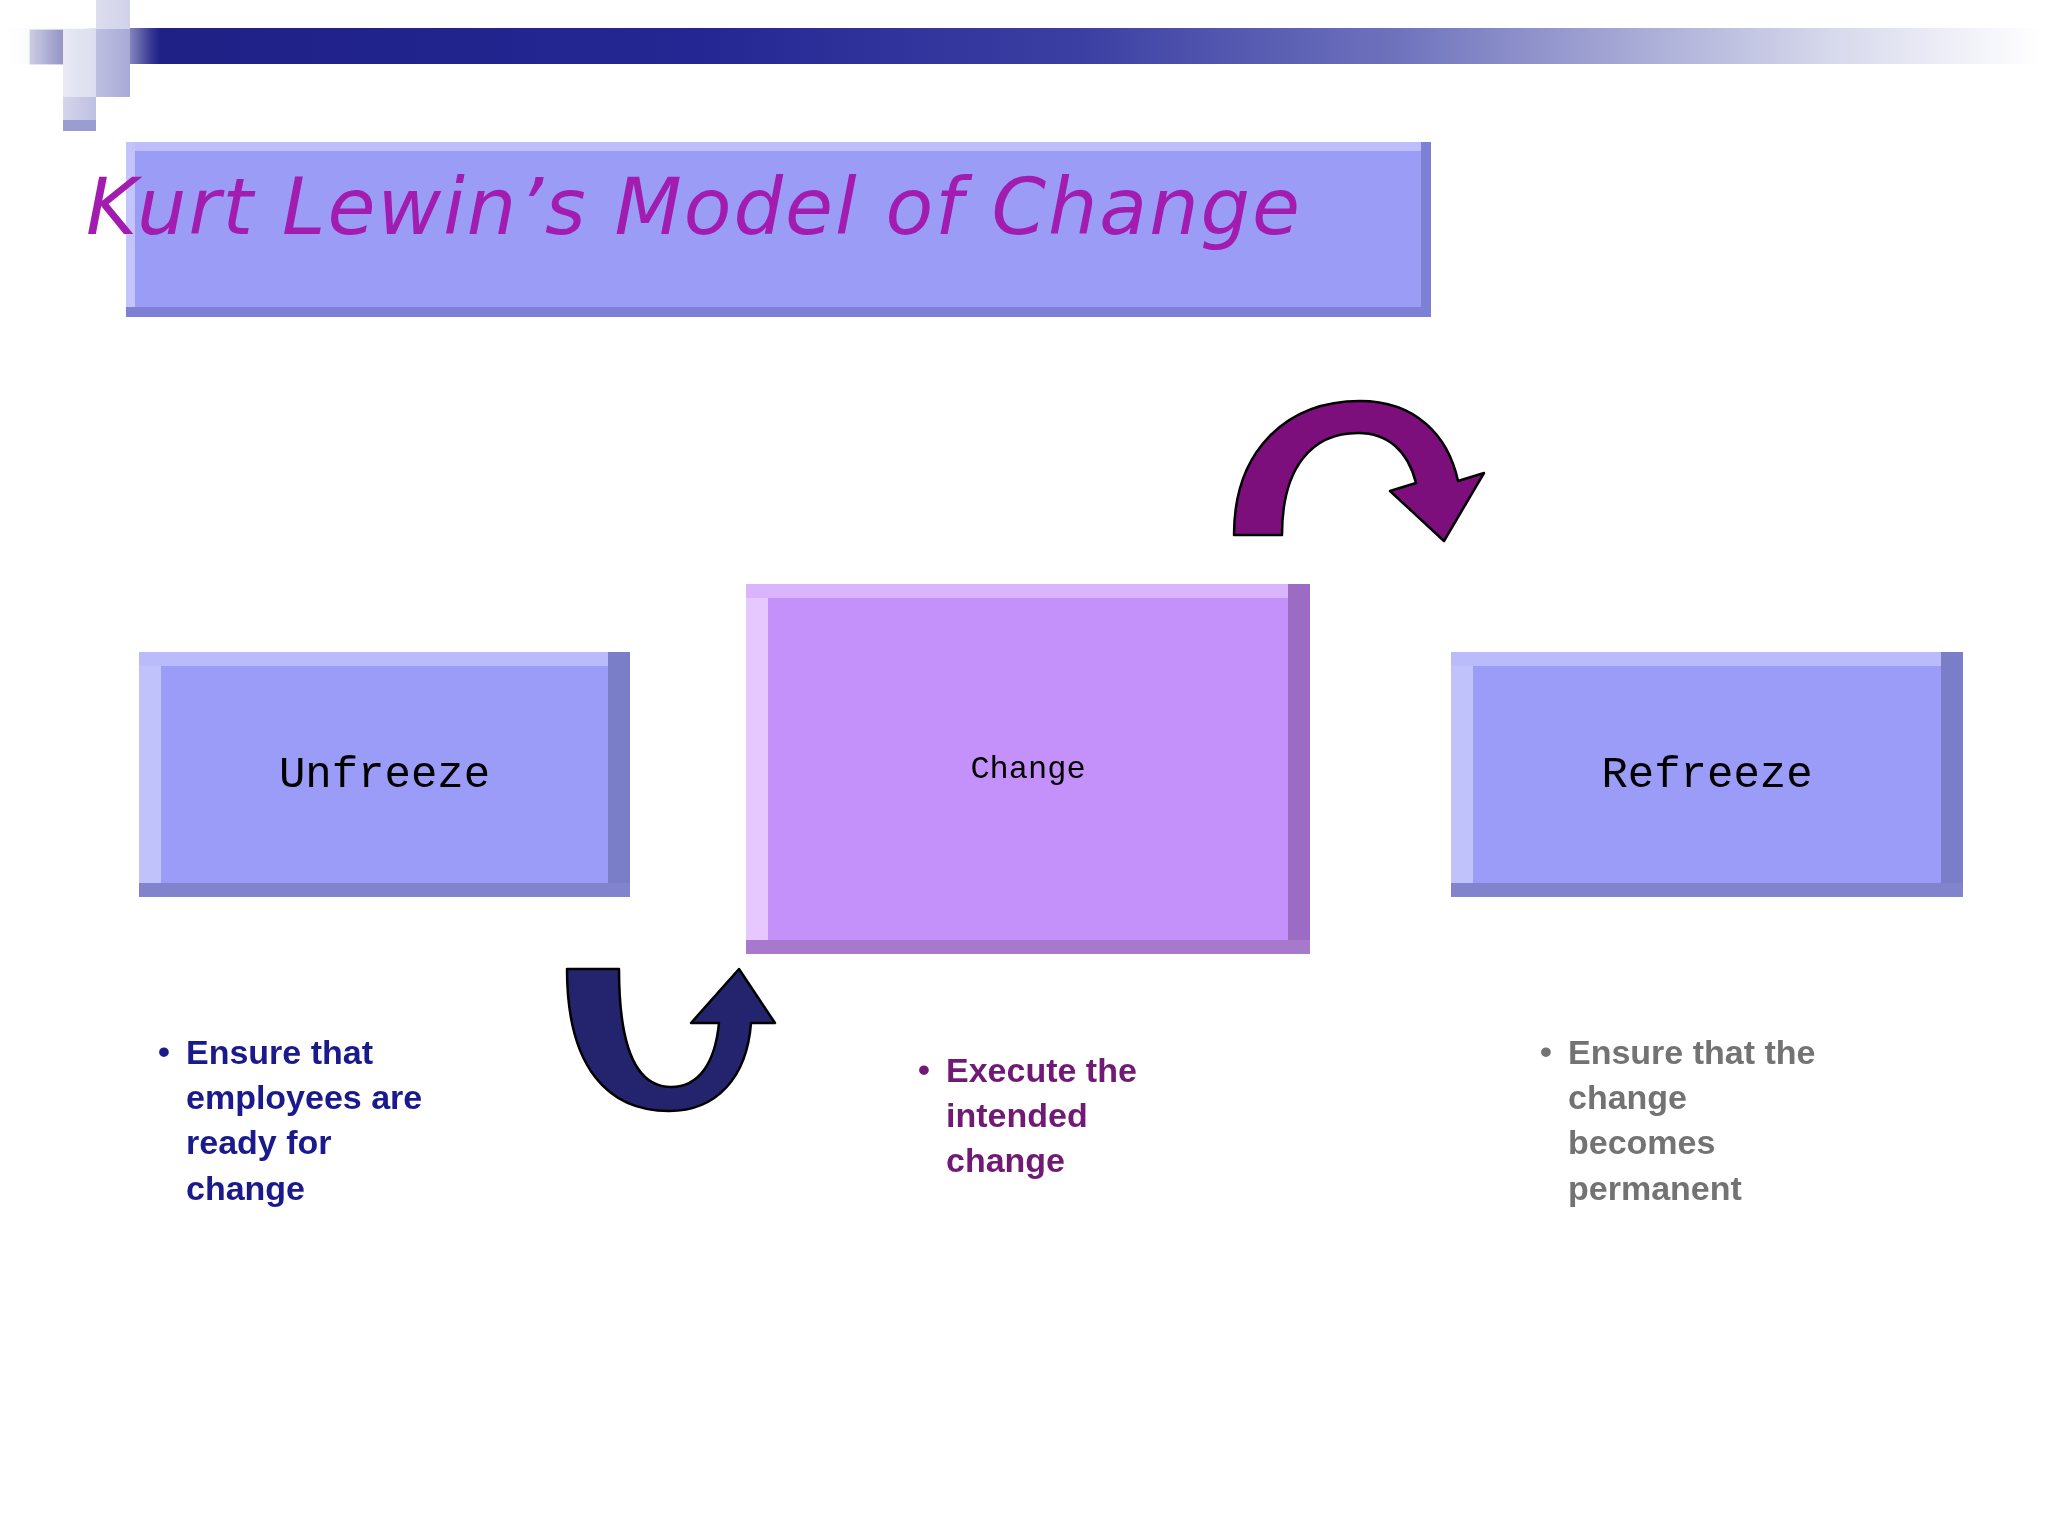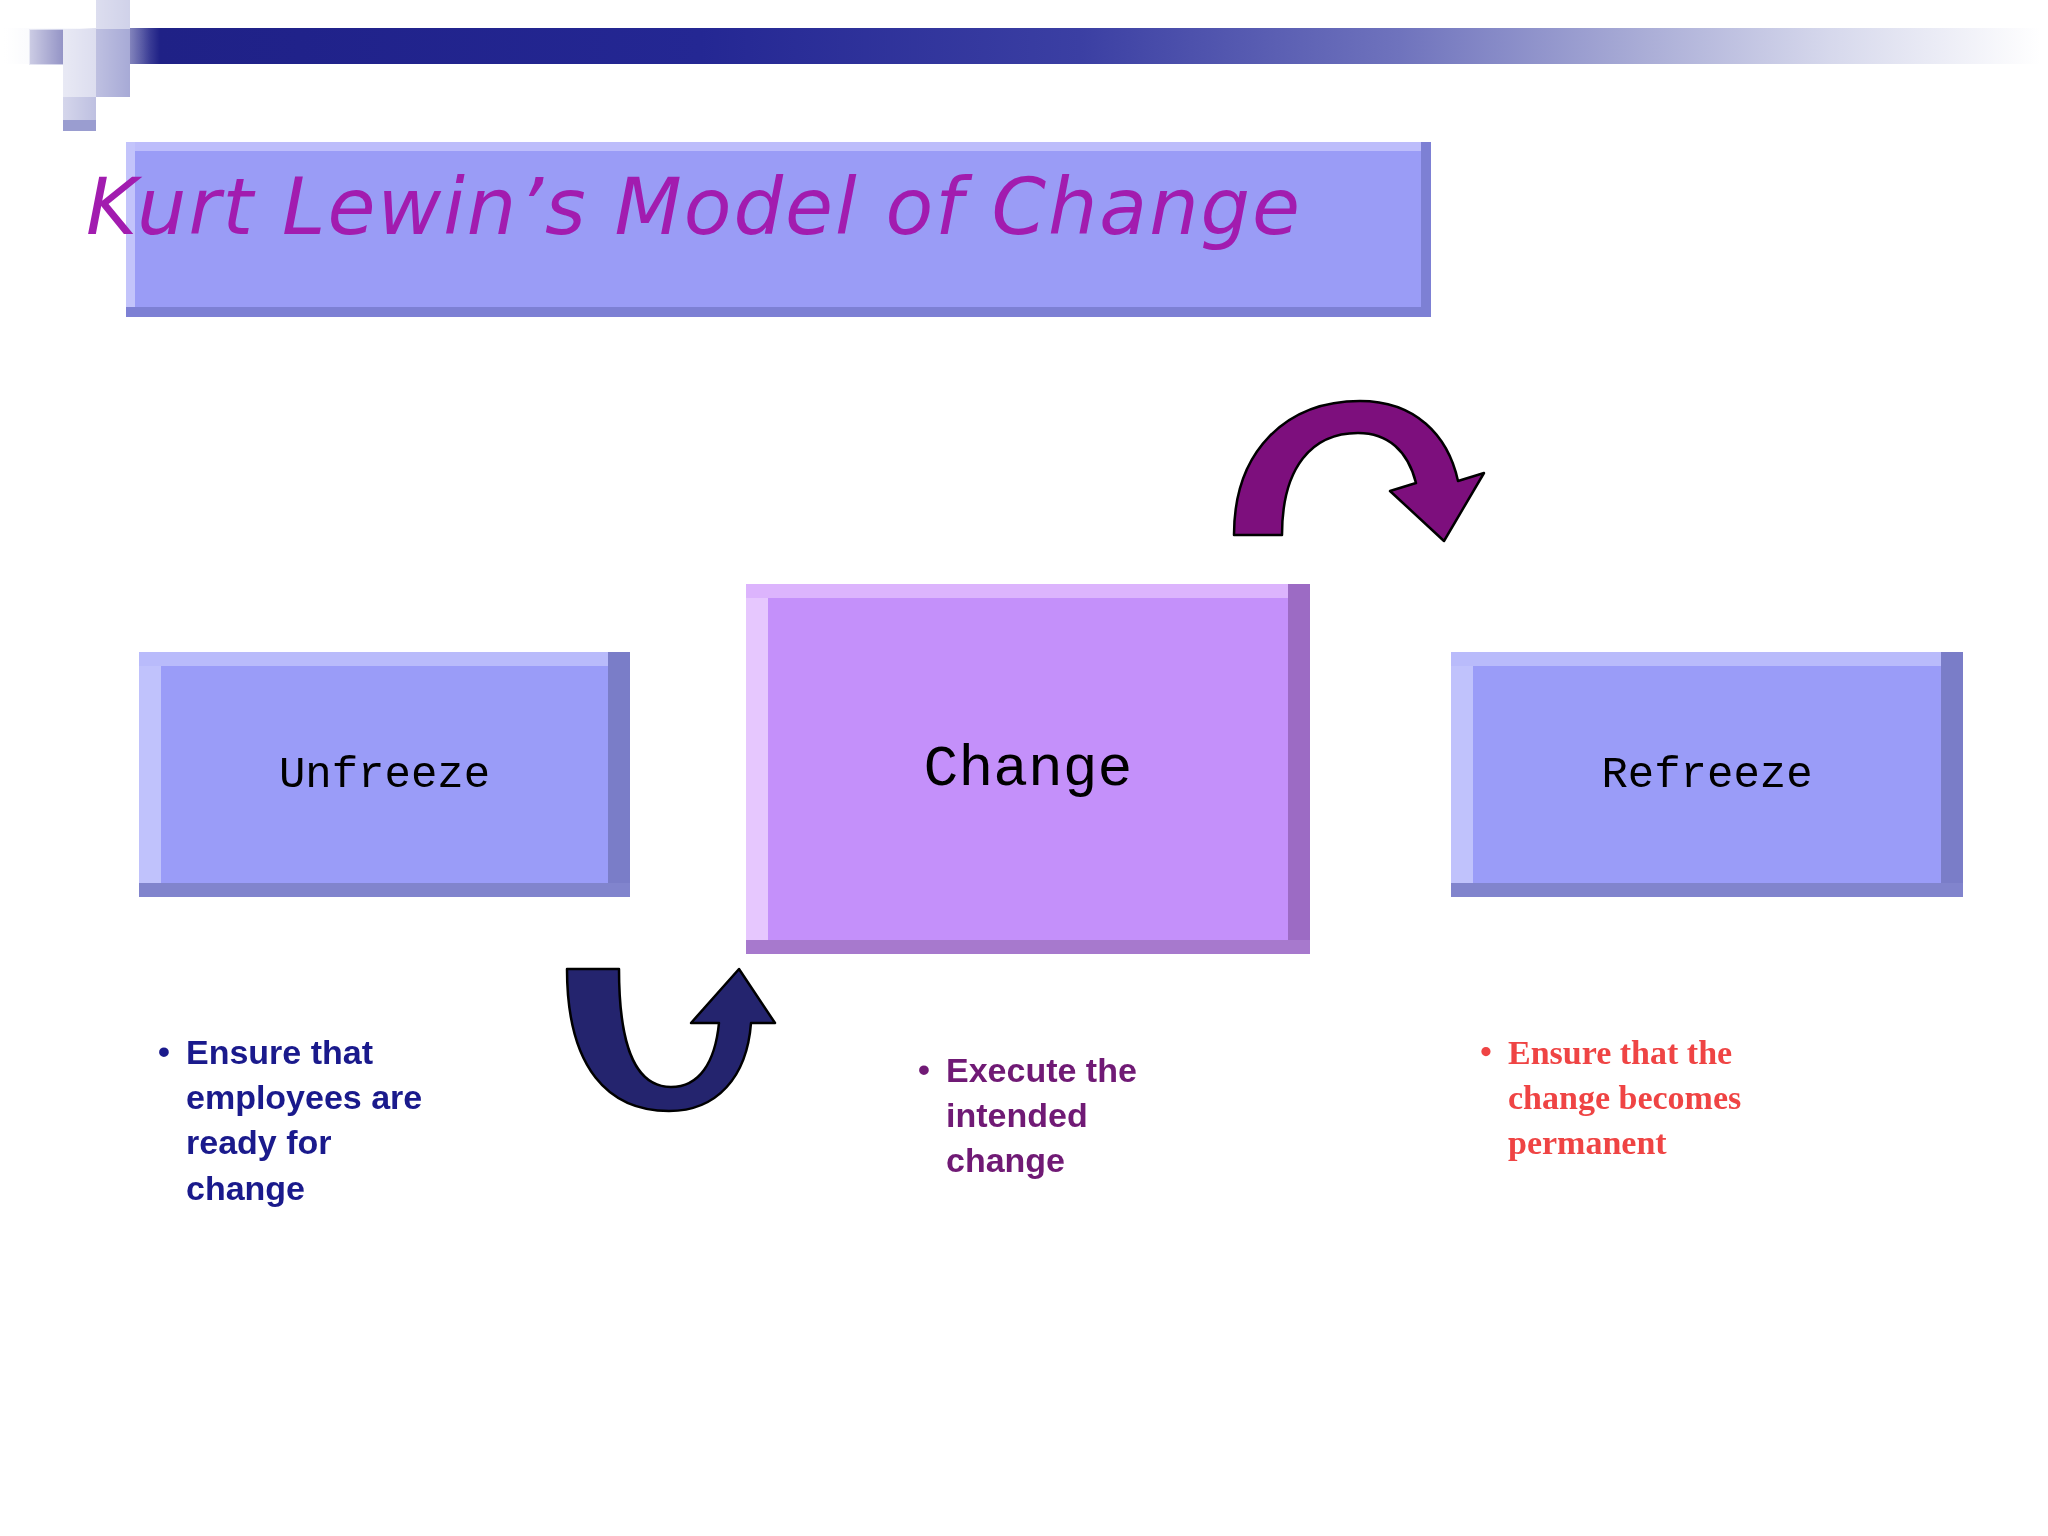--- a/index.html
+++ b/index.html
@@ -132,21 +132,21 @@
   .bx-purple .face { background: #c490fa; }
   .bx-purple .t { left:0; top:0; width:100%; height:14px; background:#dcb4fd; }
   .bx-purple .l { left:0; top:0; width:22px; height:100%; background:#e6c7fe; }
   .bx-purple .r { right:0; top:0; width:22px; height:100%; background:#9c6bc4; }
   .bx-purple .b { left:0; bottom:0; width:100%; height:14px; background:#a779cd; }
 
   #box-unfreeze { left: 139px; top: 652px; width: 491px; height: 245px; }
   #box-change   { left: 746px; top: 584px; width: 564px; height: 370px; }
   #box-refreeze { left: 1451px; top: 652px; width: 512px; height: 245px; }
 
-  #box-change .label { font-size: 58px; }
+  #box-change .label { font-size: 32px; }
 
   
   .arrow-svg { position: absolute; }
   #arrow-purple { left: 1232px; top: 395px; }
   #arrow-navy   { left: 563px;  top: 965px; }
 
   
   .bullets {
     position: absolute;
     font-weight: bold;
@@ -161,21 +161,21 @@
   }
   .bullets .li::before {
     content: "\2022";
     position: absolute;
     left: 0;
     top: -1px;
     font-size: 34px;
   }
   #bul-unfreeze { left: 158px; top: 1000px; width: 300px; color: #1a1a8c; }
   #bul-change   { left: 918px; top: 1018px; width: 290px; color: #701a75; }
-  #bul-refreeze { left: 1480px; top: 1000px; width: 300px; color: #ef4444; font-family: Liberation Serif, serif; }
+  #bul-refreeze { left: 1540px; top: 1000px; width: 300px; color: #737373; }
 </style>
 </head>
 <body>
 
 <div id="slide">
 
   <div class="hdr-bar"></div>
 
   <div class="msq lt" style="left:96px;  top:0px;   width:34px; height:30px;"></div>
   <div class="msq navy" style="left:29px;  top:29px;  width:34px; height:34px;"></div>

